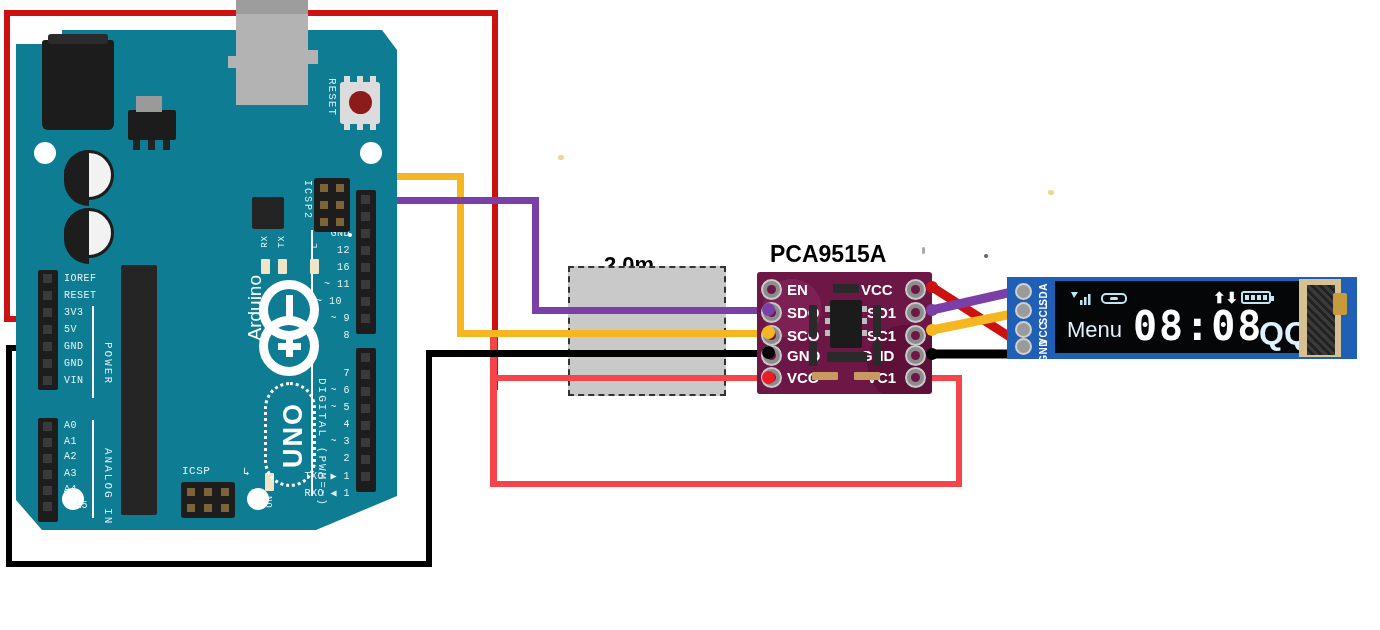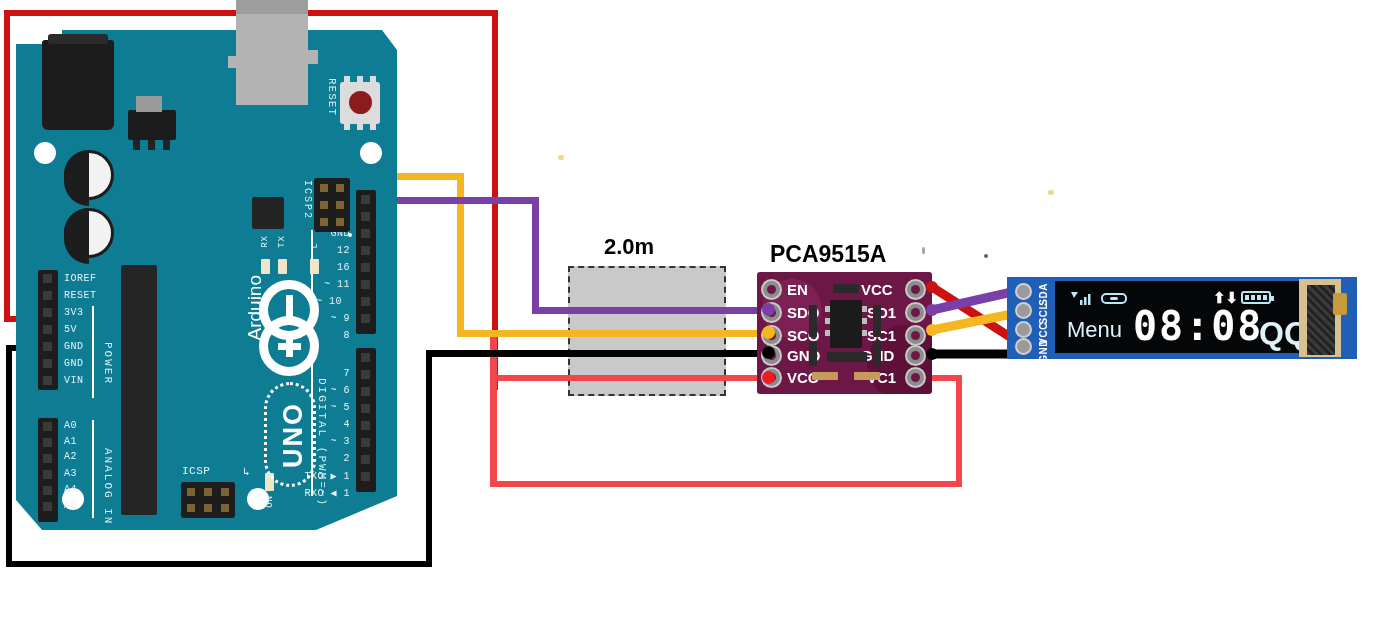--- a/index.html
+++ b/index.html
@@ -151,21 +151,21 @@
     font-size:19px; writing-mode: vertical-rl; transform: rotate(180deg);
     font-family:"Liberation Sans", sans-serif;
   }
 
   
   #cable-box {
     position:absolute; left:568px; top:266px; width:158px; height:130px;
     background:#c9c9c9; border:2px dashed #333;
   }
   #cable-label {
-    position:absolute; left:604px; top:234px;
+    position:absolute; left:604px; top:252px;
     font-size:22px; font-weight:bold; color:#000;
     font-family:"Liberation Sans", sans-serif;
   }
 
   
   #pca-module {
     position:absolute; left:757px; top:272px; width:175px; height:122px;
     background:#6d1746; border-radius:3px;
     background-image:
       radial-gradient(circle at 20% 30%, #7d2053 0 18%, transparent 18%),
@@ -367,21 +367,21 @@
       <div class="pin" style="left:5px; top:36px;"></div>
       <div class="pin" style="left:5px; top:52px;"></div>
       <div class="pin" style="left:5px; top:68px;"></div>
       <div class="pin" style="left:5px; top:84px;"></div>
     </div>
     <div class="hdr-label" style="left:48px; top:390px;">A0</div>
     <div class="hdr-label" style="left:48px; top:406px;">A1</div>
     <div class="hdr-label" style="left:48px; top:421px;">A2</div>
     <div class="hdr-label" style="left:48px; top:438px;">A3</div>
     <div class="hdr-label" style="left:48px; top:454px;">A4</div>
-    <div class="hdr-label" style="left:48px; top:470px;">A5</div>
+    <div class="hdr-label" style="left:59px; top:470px;">A5</div>
     <div class="side-text" style="left:86px; top:418px;">ANALOG IN</div>
     <div class="white-line" style="left:76px; top:390px; width:2px; height:98px;"></div>
 
     <div class="header-blk" style="left:340px; top:160px; width:20px; height:144px;">
       <div class="pin" style="left:5px; top:5px;"></div>
       <div class="pin" style="left:5px; top:22px;"></div>
       <div class="pin" style="left:5px; top:39px;"></div>
       <div class="pin" style="left:5px; top:56px;"></div>
       <div class="pin" style="left:5px; top:73px;"></div>
       <div class="pin" style="left:5px; top:90px;"></div>

